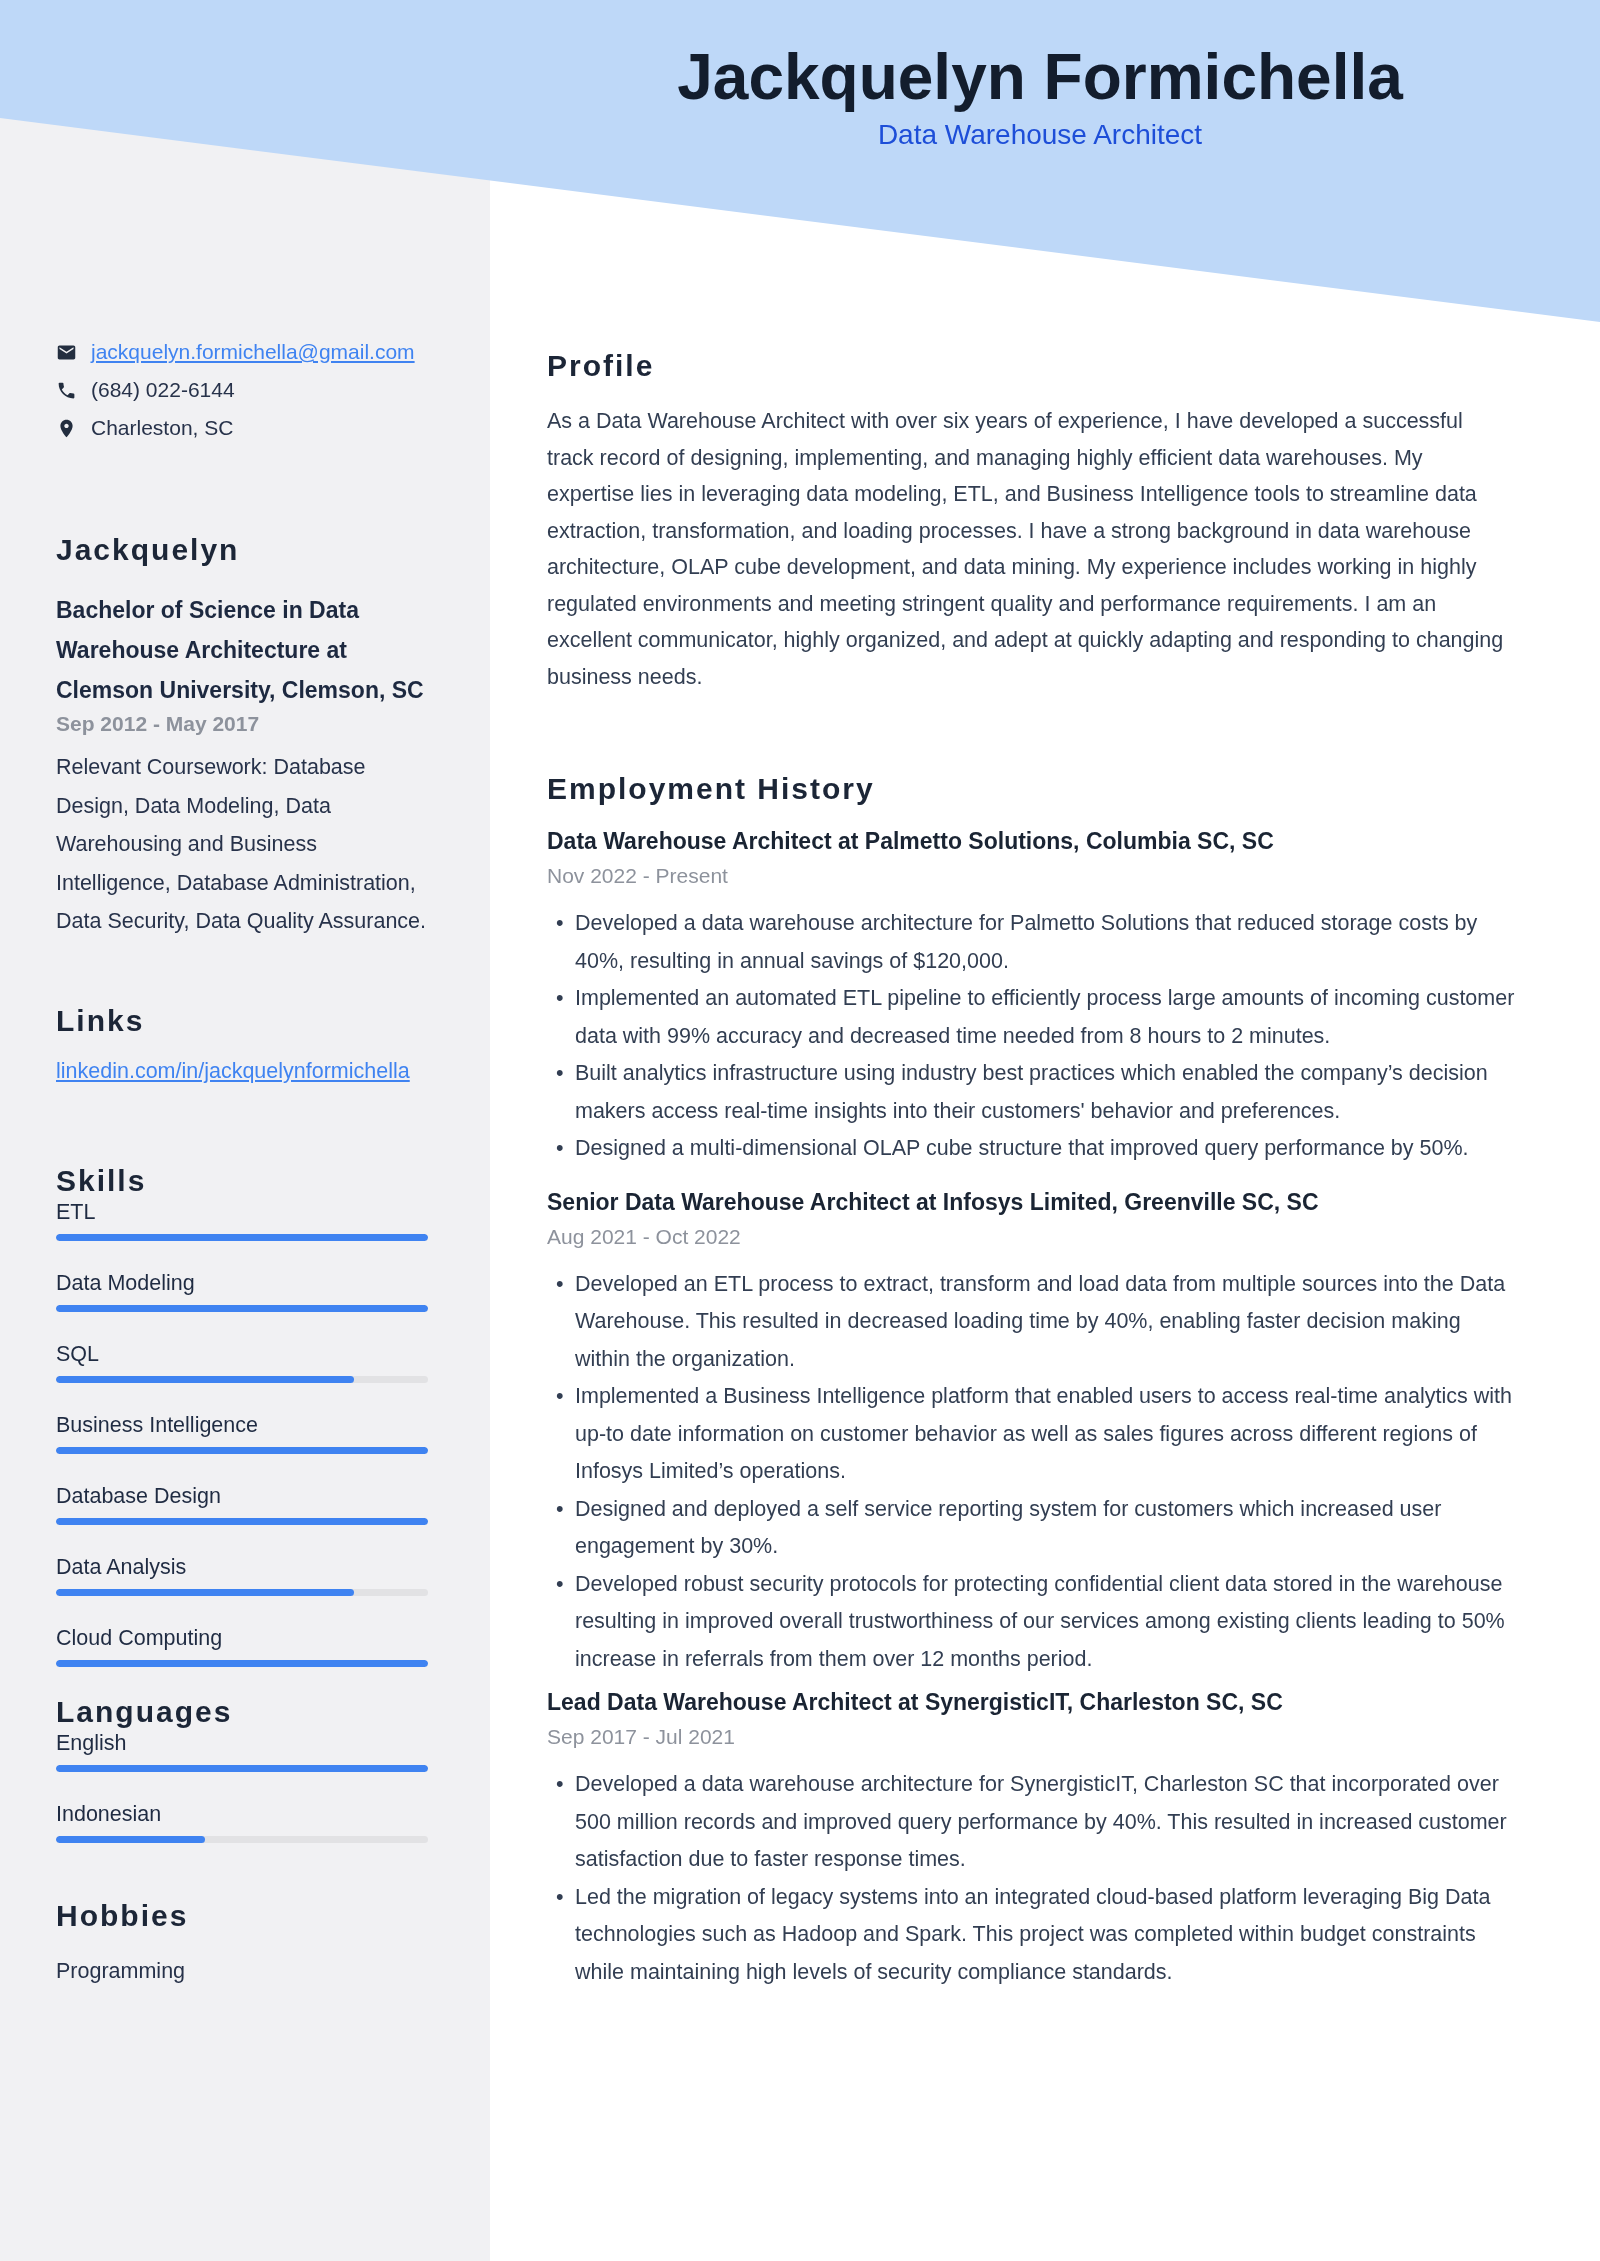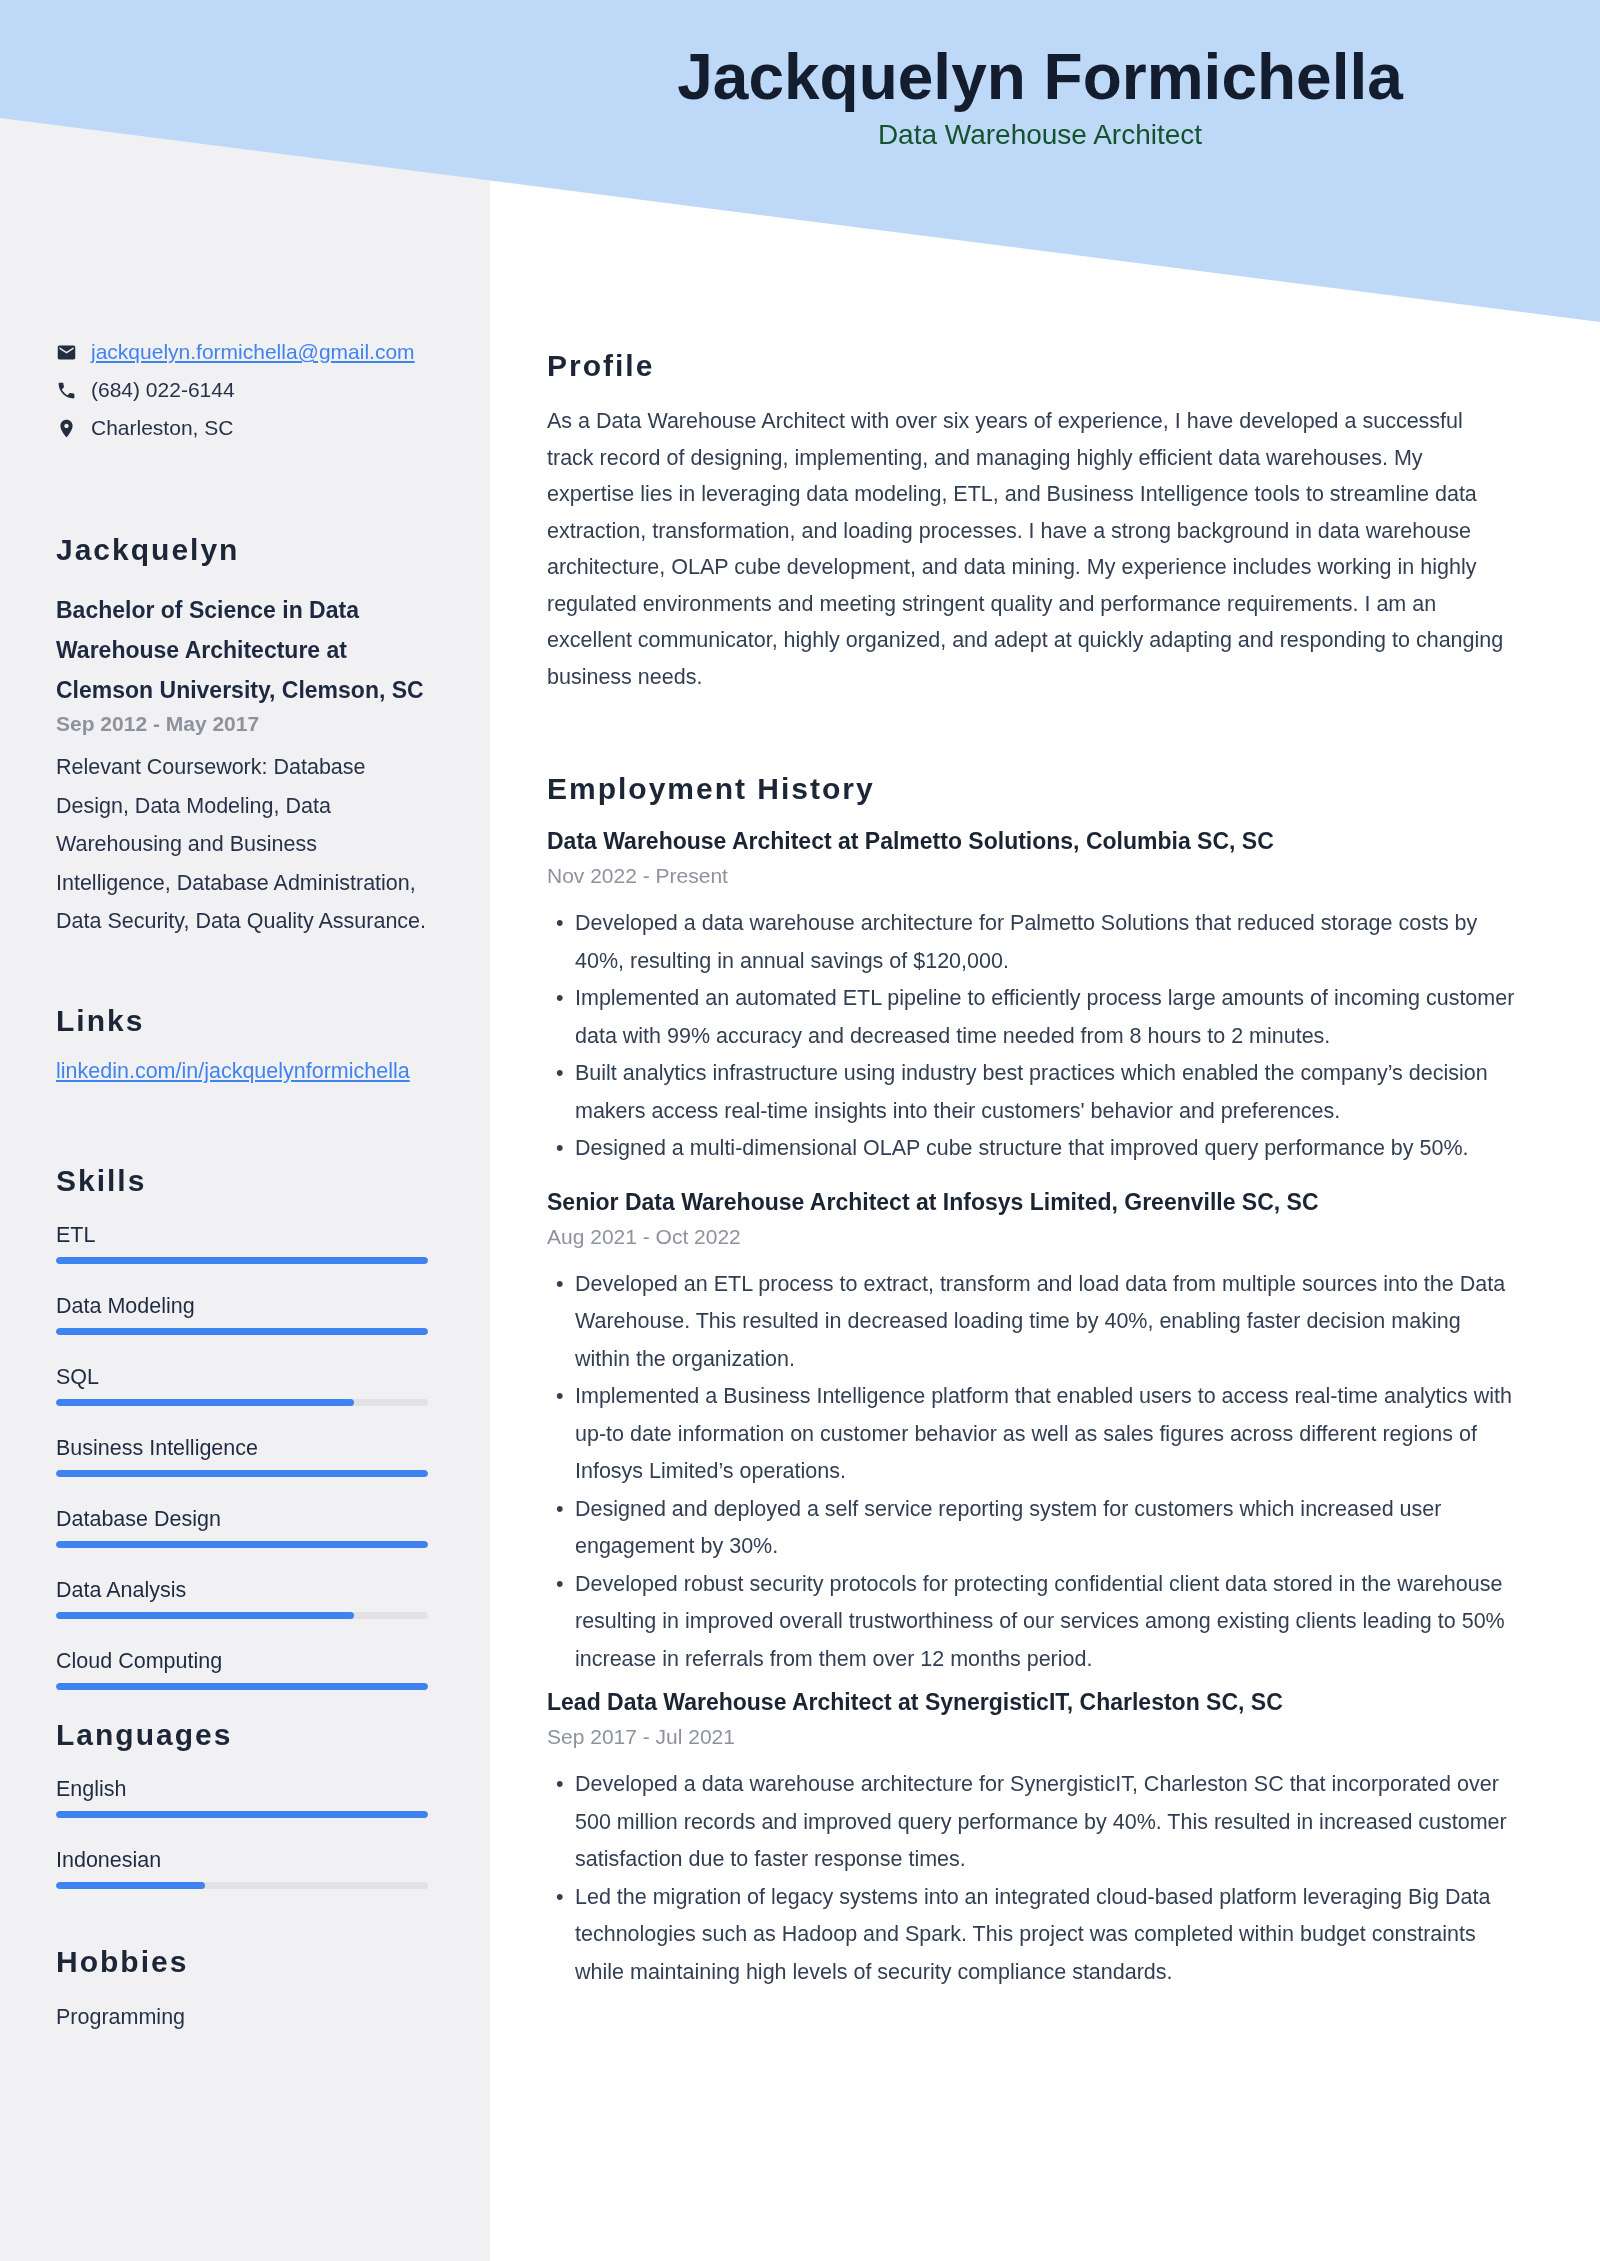--- a/index.html
+++ b/index.html
@@ -48,21 +48,21 @@
   .candidate-name {
     font-size: 64px;
     font-weight: 700;
     color: #131d2d;
     line-height: 74px;
     letter-spacing: 0px;
   }
   .candidate-title {
     font-size: 28px;
     font-weight: 400;
-    color: #14532d;
+    color: #1d4ed8;
     line-height: 34px;
     margin-top: 4px;
   }
 
   
   .side-heading {
     font-size: 30px;
     font-weight: 700;
     letter-spacing: 2px;
     color: #1c2637;
@@ -100,21 +100,21 @@
   }
   .edu-desc {
     margin-top: 10px;
     font-size: 21.5px;
     color: #27324a;
     line-height: 38.5px;
   }
   .links-heading { margin-top: 63px; }
   .links-item { margin-top: 18px; font-size: 21.5px; line-height: 30px; }
   .skills-heading { margin-top: 78px; }
-  .skill-list { margin-top: 23px; }
+  .skill-list { }
   .skill-item { margin-bottom: 28px; }
   .skill-label {
     font-size: 21.5px;
     color: #1f2b42;
     line-height: 28px;
   }
   .bar-track {
     margin-top: 8px;
     width: 372px;
     height: 7px;

